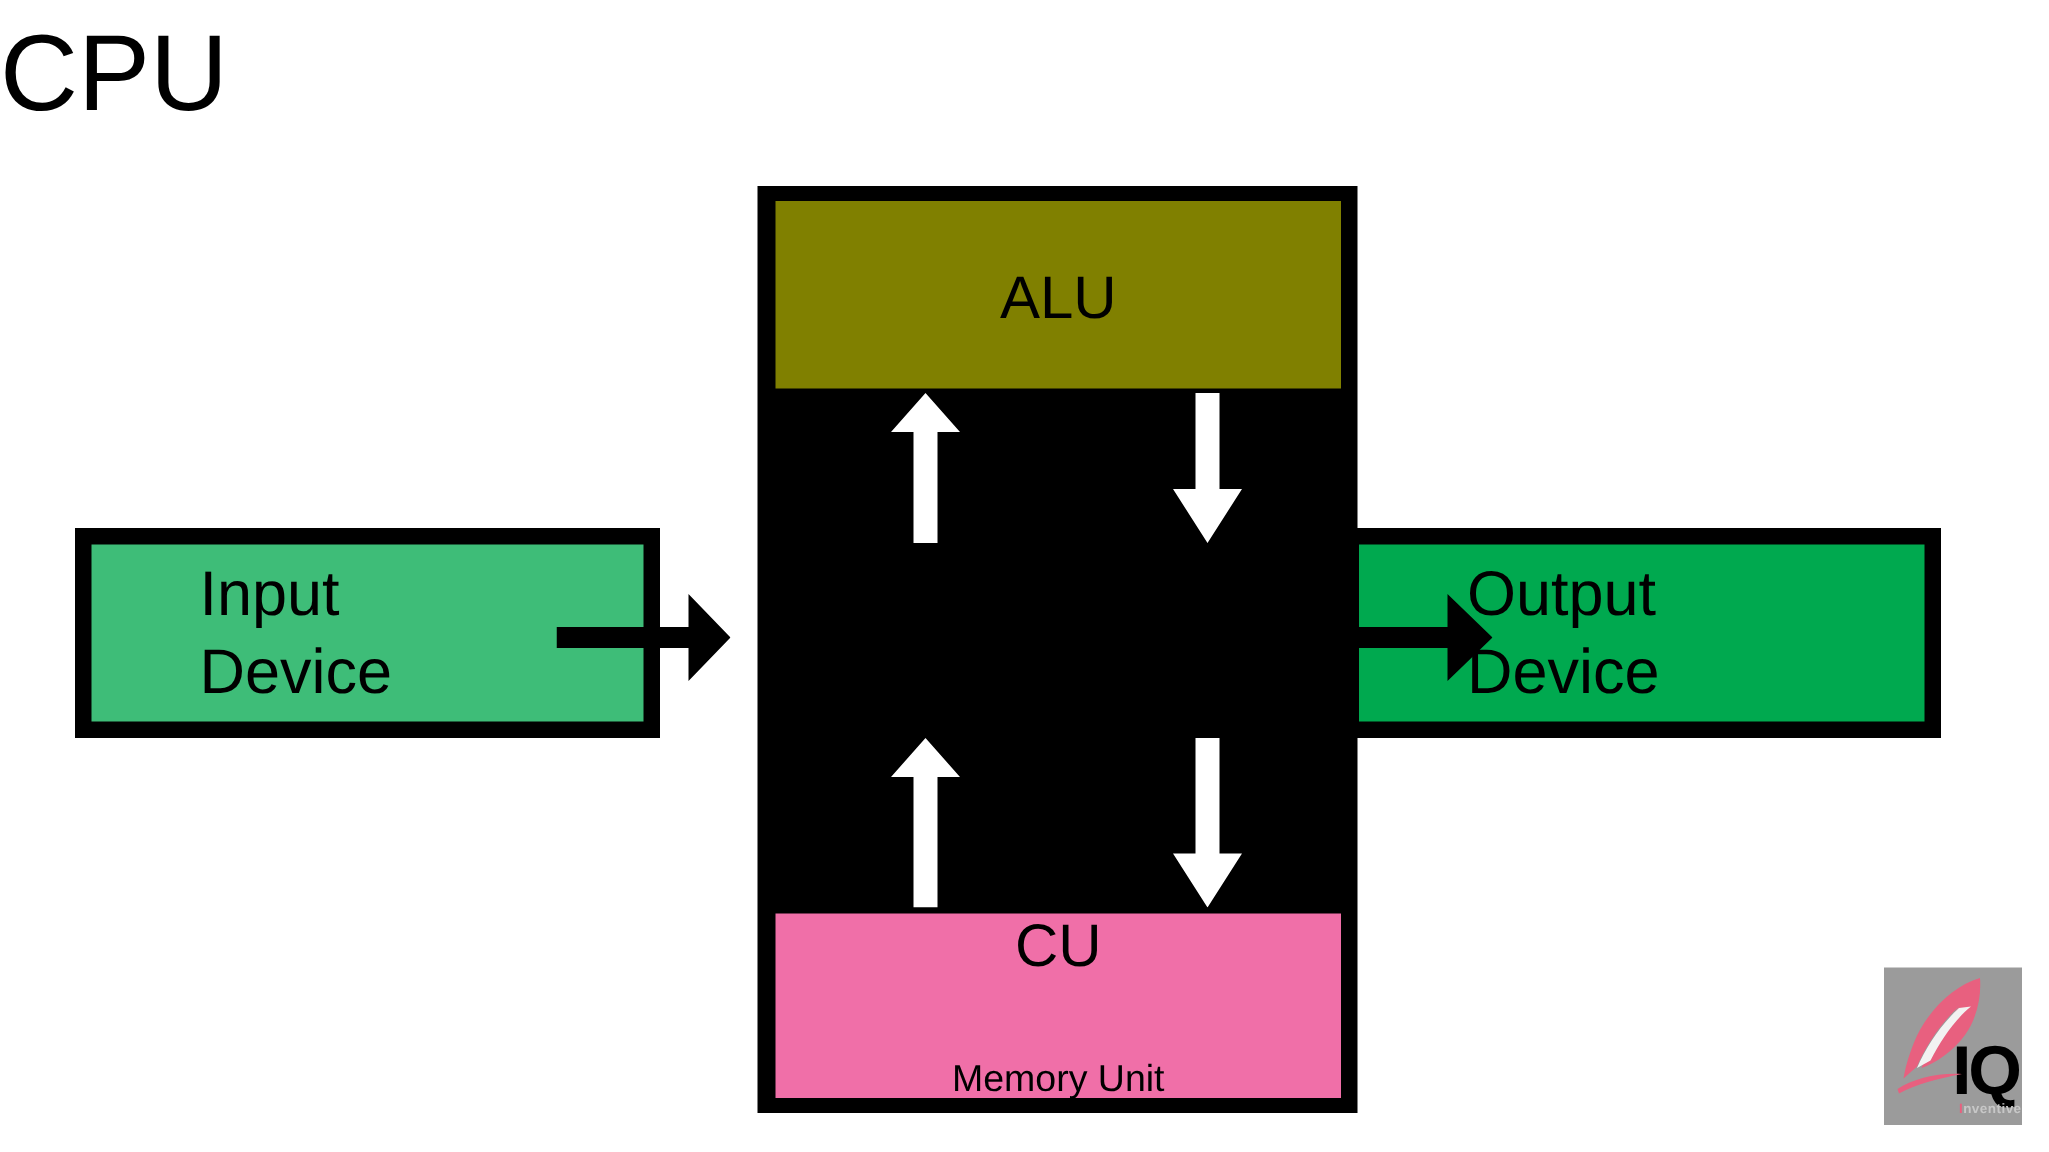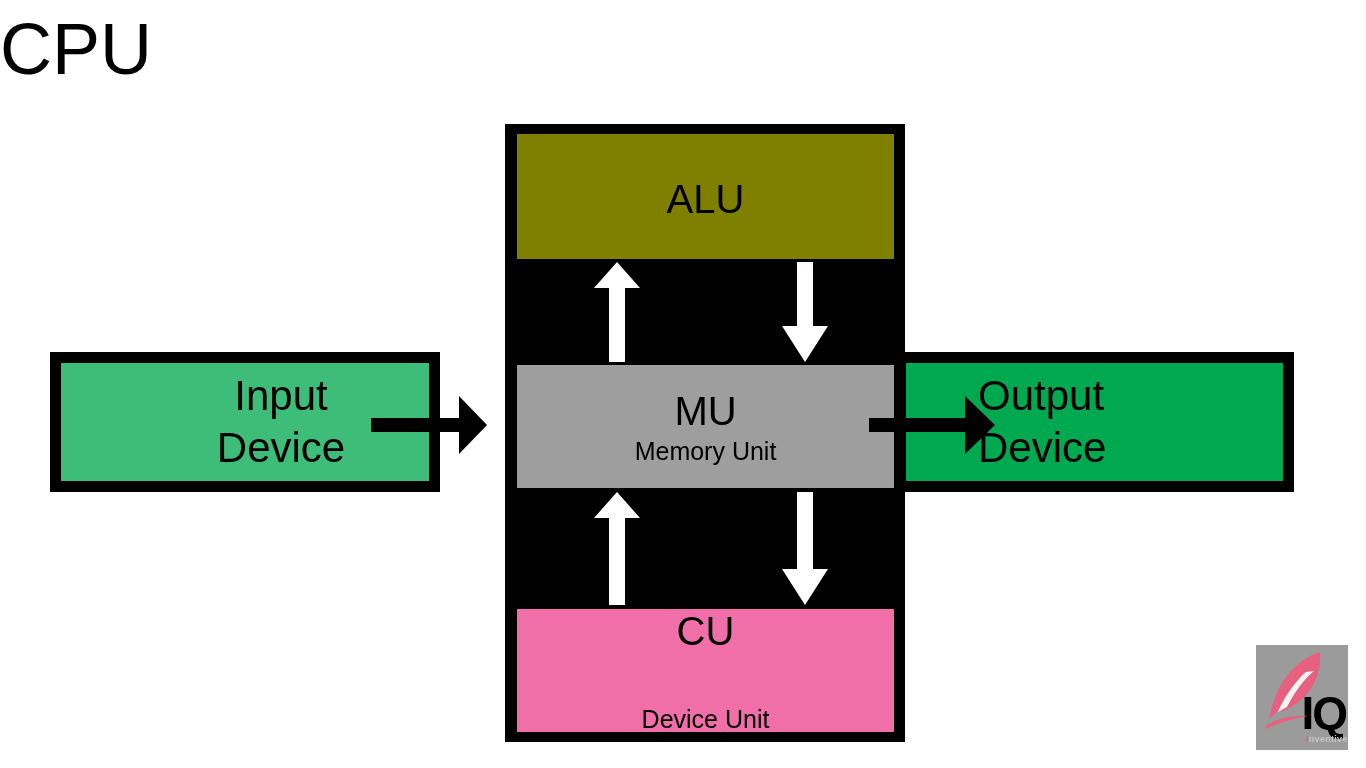--- a/index.html
+++ b/index.html
@@ -124,21 +124,20 @@
     top: 352px;
     width: 390px;
     height: 140px;
   }
   #input-device-fill {
     left: 11px;
     top: 11px;
     width: 368px;
     height: 118px;
     background: #3ebd78;
-    align-items: center;
   }
 
   #output-device-box {
     left: 895px;
     top: 352px;
     width: 399px;
     height: 140px;
   }
   #output-device-fill {
     left: 11px;
@@ -205,28 +204,24 @@
 <body>
 
 <div id="page-title">CPU</div>
 
 <div id="cpu-container">
 
   <div id="alu-block" class="unit-block">
     <div class="unit-abbr">ALU</div>
   </div>
 
-  <div id="mu-block" class="unit-block">
-    <div class="unit-abbr">MU</div>
-    <div class="unit-full">Memory Unit</div>
-  </div>
 
   <div id="cu-block" class="unit-block">
     <div class="unit-abbr">CU</div>
-    <div class="unit-full">Device Unit</div>
+    <div class="unit-full">Memory Unit</div>
   </div>
 
   <div id="arrow-mu-to-alu" class="v-arrow">
     <svg width="46" height="100" viewBox="0 0 46 100">
       <polygon points="23,0 46,26 31,26 31,100 15,100 15,26 0,26" fill="#ffffff"></polygon>
     </svg>
   </div>
 
   <div id="arrow-alu-to-mu" class="v-arrow">
     <svg width="46" height="100" viewBox="0 0 46 100">

